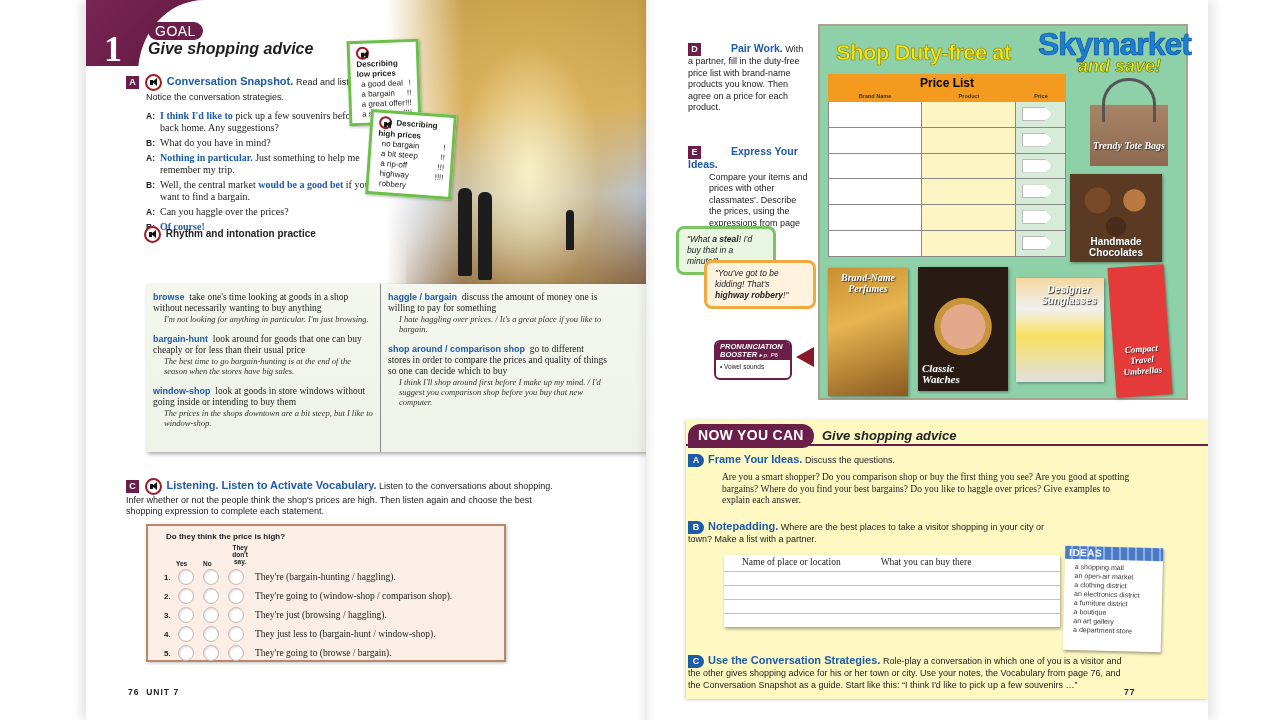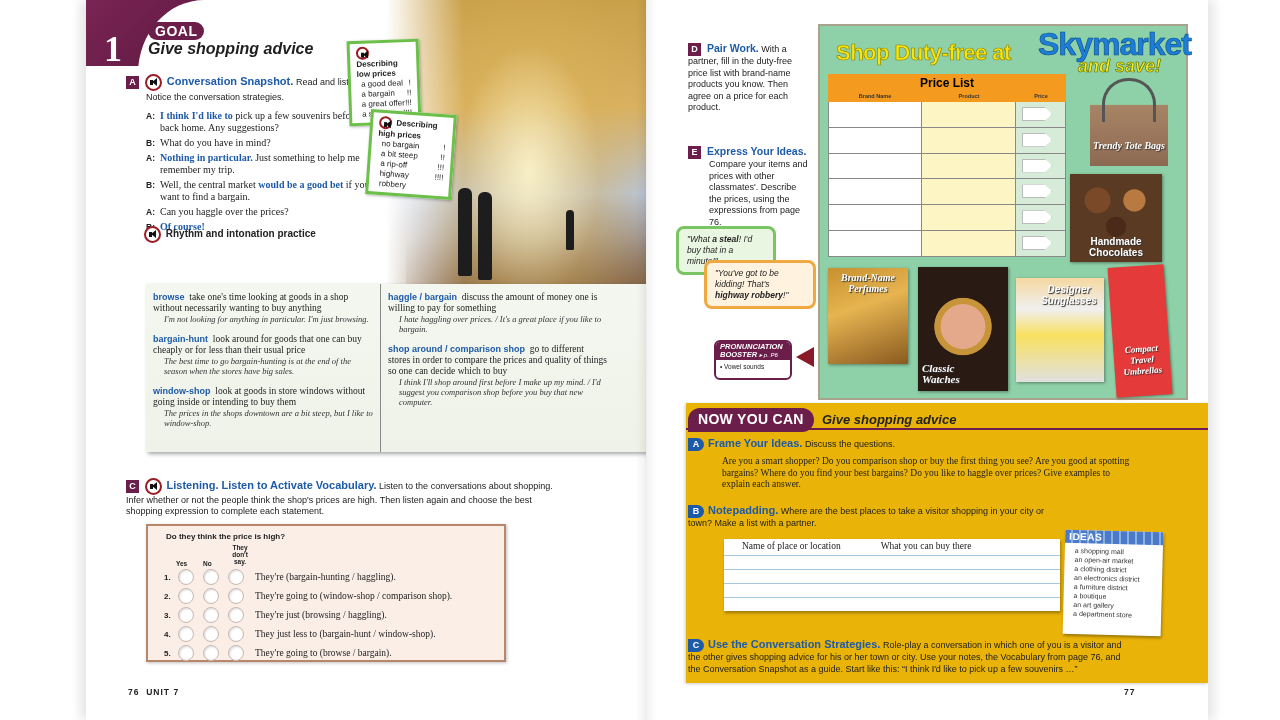--- a/index.html
+++ b/index.html
@@ -11,21 +11,21 @@
   #page-right { left: 646px; width: 562px; box-shadow: 6px 0 10px rgba(0,0,0,0.10); }
   .gutter { position: absolute; top: 0; left: 636px; width: 20px; height: 720px;
             background: linear-gradient(90deg, rgba(0,0,0,0) 0%, rgba(0,0,0,0.05) 45%, rgba(0,0,0,0.08) 50%, rgba(0,0,0,0.05) 55%, rgba(0,0,0,0) 100%); z-index: 5; pointer-events: none; }
 
   
   .unit-band { position: absolute; left: 0; top: 0; width: 140px; height: 66px; background: #6b1e4a;
                background: linear-gradient(135deg, #7a2555, #5a173c); }
   .unit-band-curve { position: absolute; left: 52px; top: 0; width: 180px; height: 140px; border-radius: 0 0 0 120px / 0 0 0 90px;
                background: #fff; border-top-left-radius: 90px 100px; }
   .lesson-num { position: absolute; left: 18px; top: 28px; font-family: "Liberation Serif", serif; font-weight: bold; font-size: 36px; color: #fff; }
-  .goal-pill { position: absolute; left: 62px; top: 22px; background: #6b1e4a; color: #fff; font-weight: bold; font-size: 14px;
+  .goal-pill { position: absolute; left: 62px; top: 22px; background: #6b1e4a; color: #fff; font-weight: normal; font-size: 14px;
                padding: 1px 7px; border-radius: 10px; letter-spacing: 0.5px; }
   .goal-title { position: absolute; left: 62px; top: 40px; font-style: italic; font-weight: bold; font-size: 16px; color: #1e1e1e; }
 
   
   .photo { position: absolute; left: 300px; top: 0; width: 260px; height: 430px;
            background:
              radial-gradient(ellipse at 55% 40%, rgba(255,245,200,0.9) 0%, rgba(220,180,90,0.4) 35%, rgba(0,0,0,0) 60%),
              linear-gradient(180deg, #c9a04a 0%, #d8b060 25%, #b8c4d8 45%, #8a6a4a 65%, #6a4a30 85%, #3a2a20 100%);
            -webkit-mask-image: linear-gradient(90deg, rgba(0,0,0,0) 0%, rgba(0,0,0,1) 30%);
            mask-image: linear-gradient(90deg, rgba(0,0,0,0) 0%, rgba(0,0,0,1) 30%); }
@@ -74,21 +74,21 @@
   .l-row { position: absolute; left: 16px; height: 18px; display: flex; align-items: center; }
   .l-num { font-weight: bold; font-size: 8px; width: 14px; }
   .radio { width: 16px; height: 16px; border-radius: 50%; background: #fff; border: 1px solid #c8b8b0; box-shadow: inset 1px 1px 2px rgba(0,0,0,0.15); margin-right: 9px; }
   .l-text { font-family: "Liberation Serif", serif; font-size: 9.5px; color: #222; margin-left: 2px; }
 
   .folio { position: absolute; bottom: 23px; font-weight: bold; font-size: 8.5px; letter-spacing: 1px; }
 
   
   .secD, .secE { position: absolute; left: 42px; width: 120px; font-size: 9px; line-height: 11.5px; }
   .secD { top: 43px; } .secE { top: 146px; }
-  .secD .sec-title, .secE .sec-title { font-size: 10.5px; }
+  .secD .sec-title, .secE .sec-title { font-size: 10.5px; margin-left: 24px; }
   .indent { padding-left: 21px; }
 
   .bubble { position: absolute; font-style: italic; font-size: 8.5px; line-height: 11px; padding: 5px 8px; border-radius: 8px; background: #fff; }
   #bubble-steal { left: 30px; top: 226px; width: 100px; border: 3px solid #7bc463; background: #e9f6e1; }
   #bubble-robbery { left: 58px; top: 260px; width: 112px; border: 3px solid #f0a840; background: #fff3df; }
   .bubble b { font-weight: bold; font-style: italic; }
 
   .pron { position: absolute; left: 68px; top: 340px; width: 78px; height: 40px; border: 2px solid #6b1e4a; border-radius: 6px; background: #fff; }
   .pron-head { background: #6b1e4a; color: #fff; font-style: italic; font-weight: bold; font-size: 7.5px; line-height: 8px; padding: 1px 4px; border-radius: 4px 4px 0 0; }
   .pron-item { font-size: 6.5px; padding: 3px 4px; }
@@ -109,27 +109,27 @@
   .pl-price { width: 50px; background: #d7ecd8; position: relative; }
   .tag { position: absolute; left: 6px; top: 5px; width: 30px; height: 14px; background: #fff; border: 1px solid #bbb;
          clip-path: polygon(0 0, 75% 0, 100% 50%, 75% 100%, 0 100%); }
 
   .product { position: absolute; box-shadow: 1px 1px 3px rgba(0,0,0,0.4); }
   .product-label { position: absolute; font-family: "Liberation Serif", serif; font-style: italic; font-weight: bold; color: #fff; text-align: center;
                    text-shadow: 1px 1px 1px #333; line-height: 11px; font-size: 10px; }
   #prod-bag { left: 270px; top: 52px; width: 78px; height: 88px; background: linear-gradient(180deg, rgba(0,0,0,0) 0%, rgba(0,0,0,0) 30%, #a88466 31%, #8c6a52 100%); box-shadow: none; }
   #prod-bag .handle { position: absolute; left: 12px; top: 0; width: 54px; height: 44px; border: 3px solid #555; border-bottom: none; border-radius: 26px 26px 0 0; }
   #prod-choc { left: 250px; top: 148px; width: 92px; height: 88px; background: radial-gradient(circle at 30% 30%, #7a4a28 0 14%, transparent 15%), radial-gradient(circle at 70% 30%, #b87a40 0 12%, transparent 13%), radial-gradient(circle at 50% 60%, #4a2a18 0 14%, transparent 15%), #5a3a22; }
-  #prod-perfume { left: 8px; top: 242px; width: 80px; height: 96px; background: linear-gradient(160deg, #c89030, #e6b450 40%, #8a5a20 100%); }
+  #prod-perfume { left: 8px; top: 242px; width: 80px; height: 128px; background: linear-gradient(160deg, #c89030, #e6b450 40%, #8a5a20 100%); }
   #prod-watch { left: 98px; top: 241px; width: 90px; height: 124px; background: radial-gradient(circle at 50% 48%, #e4a98a 0 28%, #c8943a 29% 36%, #2a1a14 37%); }
   #prod-sun { left: 196px; top: 252px; width: 88px; height: 104px; background: linear-gradient(180deg, #f5d8a0 0%, #f0f0f0 30%, #f8e060 55%, #e0e0e0 100%); }
   #prod-umb { left: 292px; top: 240px; width: 56px; height: 130px; background: #e53a3a; transform: rotate(-4deg); }
 
   
-  .nyc { position: absolute; left: 40px; top: 403px; width: 522px; height: 280px; background: #eab308; box-shadow: -1px 1px 3px rgba(0,0,0,0.2); }
+  .nyc { position: absolute; left: 40px; top: 419px; width: 522px; height: 280px; background: #fef9c3; box-shadow: -1px 1px 3px rgba(0,0,0,0.2); }
   .nyc-bar { position: absolute; left: 0; top: 5px; width: 100%; height: 22px; border-bottom: 2px solid #6b1e4a; }
   .nyc-pill { position: absolute; left: 2px; top: 0; height: 24px; padding: 3px 10px; background: #6b1e4a; color: #fff; font-weight: bold; font-size: 14px; border-radius: 12px 12px 12px 0; letter-spacing: 0.3px; }
   .nyc-title { position: absolute; left: 136px; top: 4px; font-style: italic; font-weight: bold; font-size: 13px; color: #222; }
   .nyc-letter { display: inline-block; width: 16px; height: 13px; background: #1d5aa8; color: #fff; font-size: 9px; font-weight: bold; text-align: center; line-height: 13px;
                 border-radius: 0 7px 7px 0; margin-right: 4px; vertical-align: middle; }
   .nyc-sec { position: absolute; left: 2px; width: 450px; font-size: 9px; line-height: 11.5px; }
   .nyc-sec .sec-title { font-size: 11px; }
   .nyc-body { font-family: "Liberation Serif", serif; font-size: 9.5px; line-height: 11.5px; padding-left: 34px; margin-top: 5px; }
   .note-box { position: absolute; left: 38px; top: 136px; width: 336px; height: 72px; background: #fff; box-shadow: 1px 2px 3px rgba(0,0,0,0.35); }
   .note-head { font-family: "Liberation Serif", serif; font-size: 9.5px; padding: 2px 0 0 18px; display: flex; gap: 40px; }

